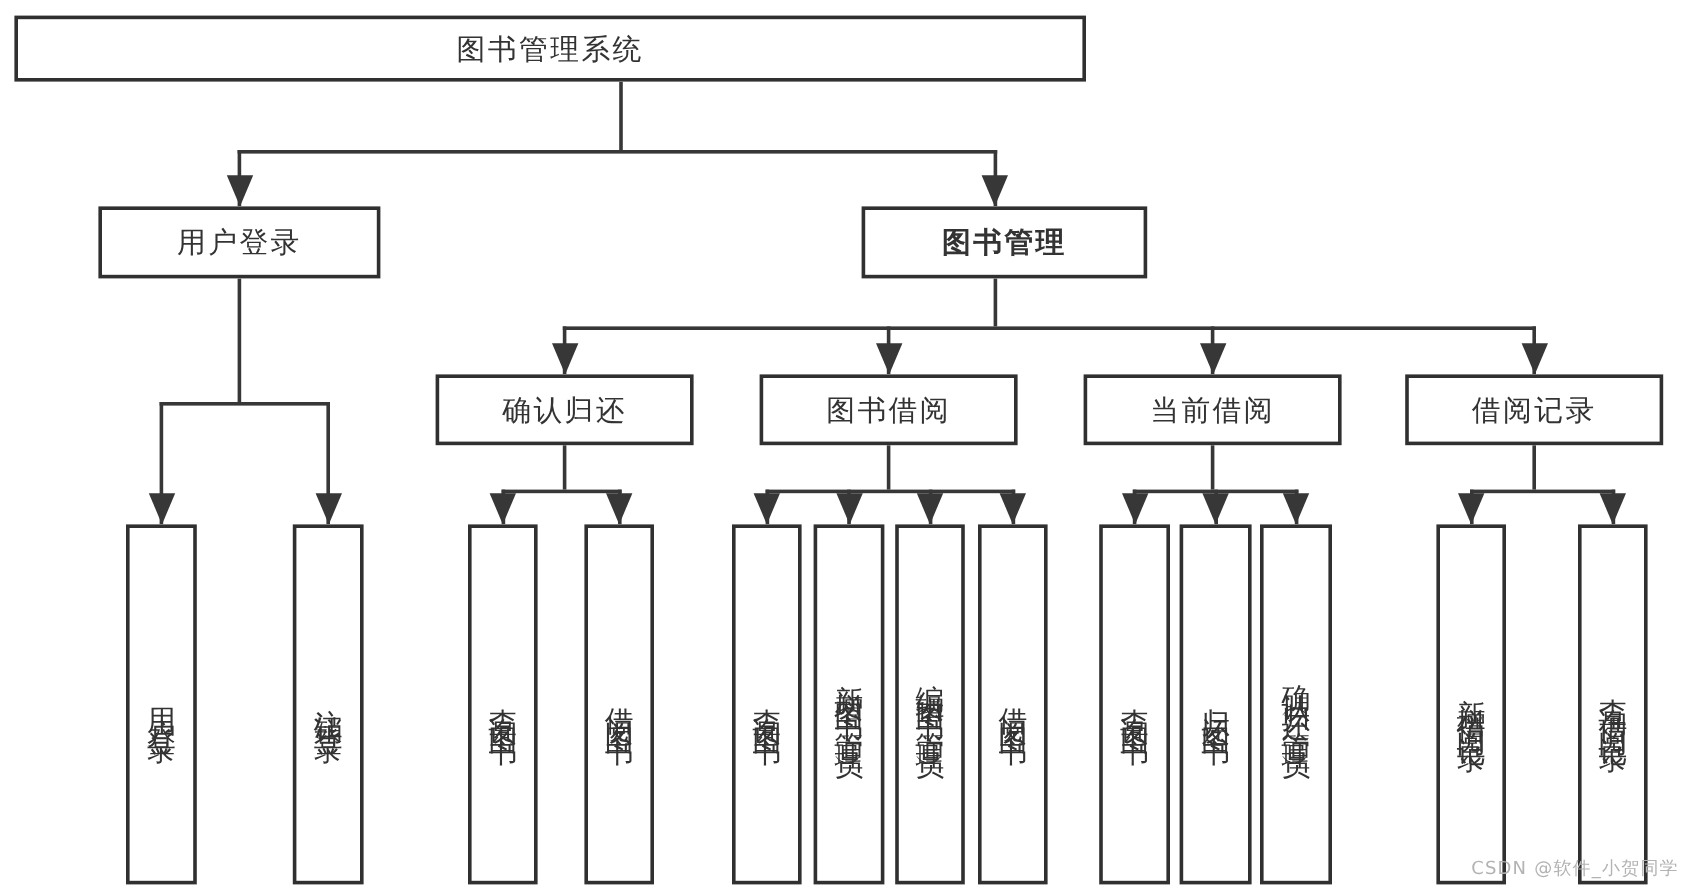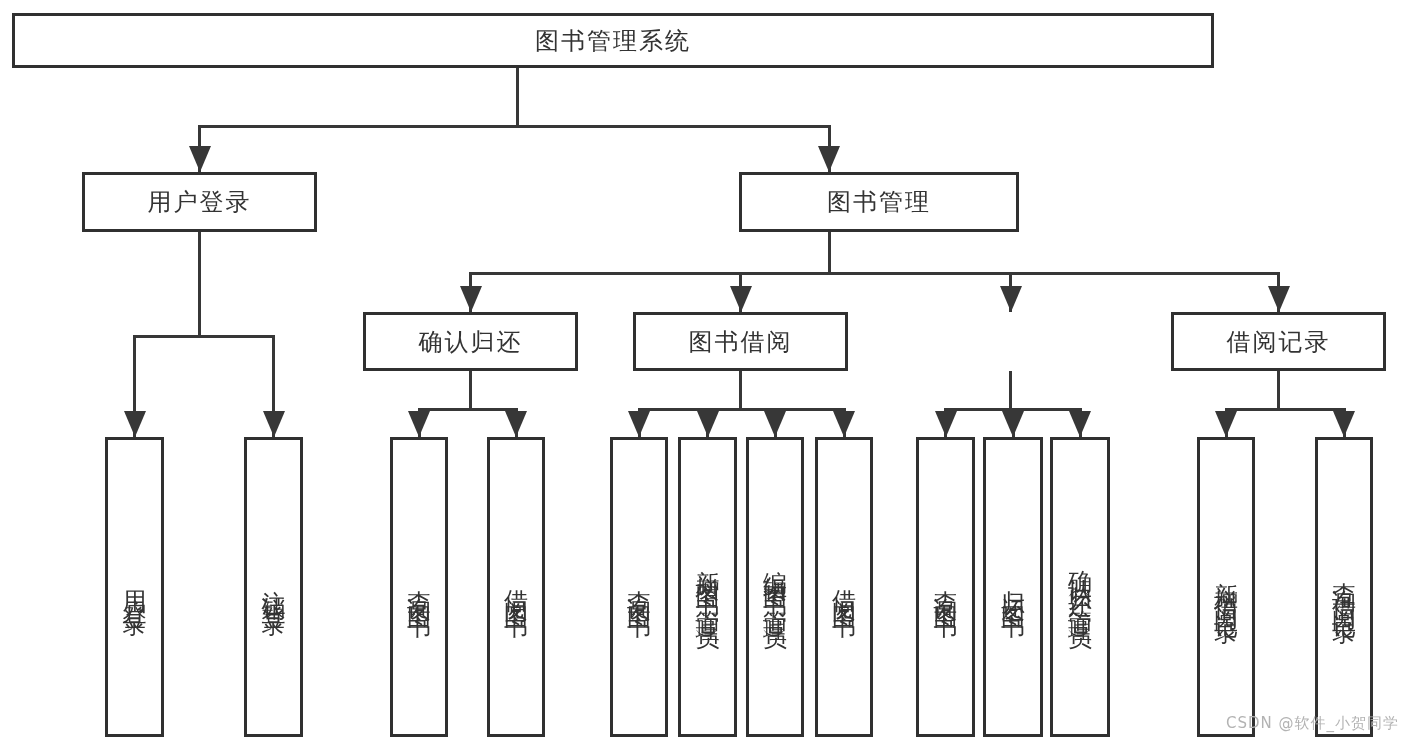--- a/index.html
+++ b/index.html
@@ -52,34 +52,37 @@
     color: #b3b3b3;
     z-index: 5;
     white-space: nowrap;
   }
 </style>
 </head>
 <body>
 
 <div id="stage">
   <div class="watermark" style="color: rgb(179, 179, 179);">CSDN @软件_小贺同学</div>
-<div class="box" style="left: 12px; top: 13px; width: 1202px; height: 55px; border-color: rgb(48, 48, 48); color: rgb(51, 51, 51);">
+<div class="box" style="left: 12px; top: 13px; width: 893px; height: 55px; border-color: rgb(48, 48, 48); color: rgb(51, 51, 51);">
       <span class="lbl">图书管理系统</span>
     </div>
     <div class="box" style="left: 82px; top: 172px; width: 235px; height: 60px; border-color: rgb(48, 48, 48); color: rgb(51, 51, 51);">
       <span class="lbl">用户登录</span>
     </div>
-    <div class="box" style="left: 739px; top: 172px; width: 280px; height: 60px; border-color: rgb(48, 48, 48); color: rgb(51, 51, 51);">
+    <div class="box" style="left: 718px; top: 172px; width: 238px; height: 60px; border-color: rgb(48, 48, 48); color: rgb(51, 51, 51); font-weight: bold;">
       <span class="lbl">图书管理</span>
     </div>
     <div class="box" style="left: 363px; top: 312px; width: 215px; height: 59px; border-color: rgb(48, 48, 48); color: rgb(51, 51, 51);">
       <span class="lbl">确认归还</span>
     </div>
     <div class="box" style="left: 633px; top: 312px; width: 215px; height: 59px; border-color: rgb(48, 48, 48); color: rgb(51, 51, 51);">
       <span class="lbl">图书借阅</span>
+    </div>
+    <div class="box" style="left: 903px; top: 312px; width: 215px; height: 59px; border-color: rgb(48, 48, 48); color: rgb(51, 51, 51);">
+      <span class="lbl">当前借阅</span>
     </div>
     <div class="box" style="left: 1171px; top: 312px; width: 215px; height: 59px; border-color: rgb(48, 48, 48); color: rgb(51, 51, 51);">
       <span class="lbl">借阅记录</span>
     </div>
     <div class="box vertical" style="left: 105px; top: 437px; width: 59px; height: 300px; border-color: rgb(48, 48, 48); color: rgb(51, 51, 51);">
       <span class="lbl">用户登录</span>
     </div>
     <div class="box vertical" style="left: 244px; top: 437px; width: 59px; height: 300px; border-color: rgb(48, 48, 48); color: rgb(51, 51, 51);">
       <span class="lbl">注销登录</span>
     </div>

